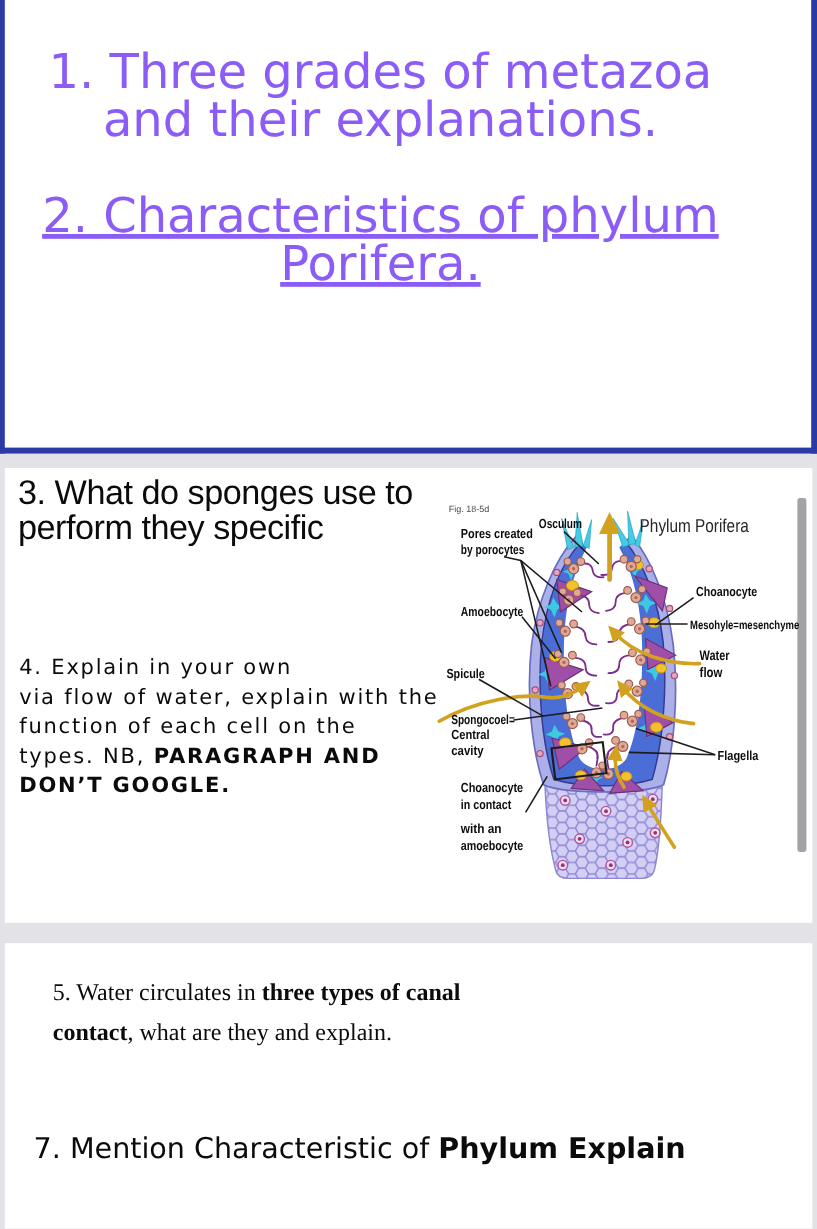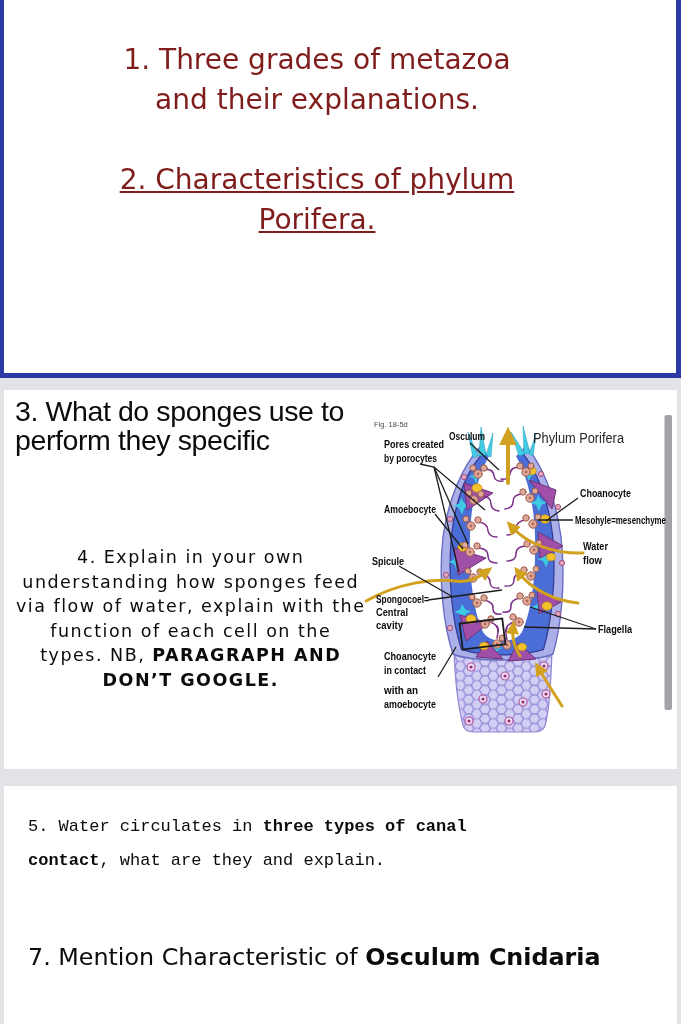--- a/index.html
+++ b/index.html
@@ -10,29 +10,29 @@
     color:#0b0b0b;
     filter: blur(0.4px);
   }
   .slide{position:absolute;background:#ffffff;}
   #slide1{
     left:0;top:0;width:681px;height:378px;box-sizing:border-box;
     border-left:4px solid #2b3aa5;
     border-right:5px solid #2b3aa5;
     border-bottom:5px solid #2b3aa5;
   }
-  #slide1 .q{ text-align:center;font-family:"DejaVu Sans",sans-serif;font-size:28px;line-height:40px;color:#7f1d1d;padding-right:46px; }
+  #slide1 .q{ text-align:center;font-family:"DejaVu Sans",sans-serif;font-size:40px;line-height:40px;color:#8b5cf6;padding-right:46px; }
   #q1{margin:40px 0 0 0;}
   #q2{margin:40px 0 0 0;text-decoration:underline;}
   #slide2{ left:4px;top:390px;width:673px;height:379px; }
   #slide3{ left:4px;top:786px;width:673px;height:238px; }
   .tl{position:absolute;white-space:nowrap;}
   #q3{ left:15px; top:397px; font-size:28.5px; line-height:29px; letter-spacing:-0.4px;}
-  #q4{ left:16px; top:545px; font-family:"DejaVu Sans",sans-serif; font-size:17.5px; line-height:24.5px; letter-spacing:1.5px;text-align:center; }
-  #q5{ left:28px; top:810px; font-family:Liberation Mono, monospace; font-size:17px; line-height:34px; }
+  #q4{ left:16px; top:545px; font-family:"DejaVu Sans",sans-serif; font-size:17.5px; line-height:24.5px; letter-spacing:1.5px; }
+  #q5{ left:44px; top:810px; font-family:Liberation Serif, serif; font-size:20px; line-height:34px; }
   #q6{ left:28px; top:940px; font-family:"DejaVu Sans",sans-serif; font-size:23.8px; line-height:34px; }
   .b{font-weight:bold;}
   #figwrap{position:absolute;left:0;top:0;width:681px;height:1024px;pointer-events:none;}
 </style>
 </head>
 <body>
 
 <div class="slide" id="slide1">
   <div class="q" id="q1">
     <div>1. Three grades of metazoa</div>
@@ -44,34 +44,33 @@
   </div>
 </div>
 
 <div class="slide" id="slide2"></div>
 <div class="tl" id="q3">
   <div>3. What do sponges use to</div>
   <div>perform they specific</div>
 </div>
 <div class="tl" id="q4">
   <div>4. Explain in your own</div>
-  <div>understanding how sponges feed</div>
   <div>via flow of water, explain with the</div>
   <div>function of each cell on the</div>
   <div><span>types. NB, </span><span class="b">PARAGRAPH AND</span></div>
   <div class="b">DON’T GOOGLE.</div>
 </div>
 
 <div class="slide" id="slide3"></div>
 <div class="tl" id="q5">
   <div><span>5. Water circulates in </span><span class="b">three types of canal</span></div>
   <div><span class="b">contact</span><span>, what are they and explain.</span></div>
 </div>
 <div class="tl" id="q6">
-  <div><span>7. Mention Characteristic of </span><span class="b">Osculum Cnidaria</span></div>
+  <div><span>7. Mention Characteristic of </span><span class="b">Phylum Explain</span></div>
 </div>
 
 <svg id="figwrap" viewBox="0 0 681 1024" aria-hidden="true">
   <defs>
     <pattern id="hexpat" x="452" y="652" width="16.5" height="9.53" patternUnits="userSpaceOnUse">
       <g fill="none" stroke="#9189d6" stroke-width="1">
         <path d="M-5.5,0 L-2.75,-4.76 L2.75,-4.76 L5.5,0 L2.75,4.76 L-2.75,4.76 Z"></path>
         <path d="M11,0 L13.75,-4.76 L19.25,-4.76 L22,0 L19.25,4.76 L13.75,4.76 Z"></path>
         <path d="M2.75,4.76 L5.5,0 L11,0 L13.75,4.76 L11,9.53 L5.5,9.53 Z" transform="translate(0,0)"></path>
         <path d="M-5.5,9.53 L-2.75,4.77 L2.75,4.77 L5.5,9.53 L2.75,14.3 L-2.75,14.3 Z"></path>

